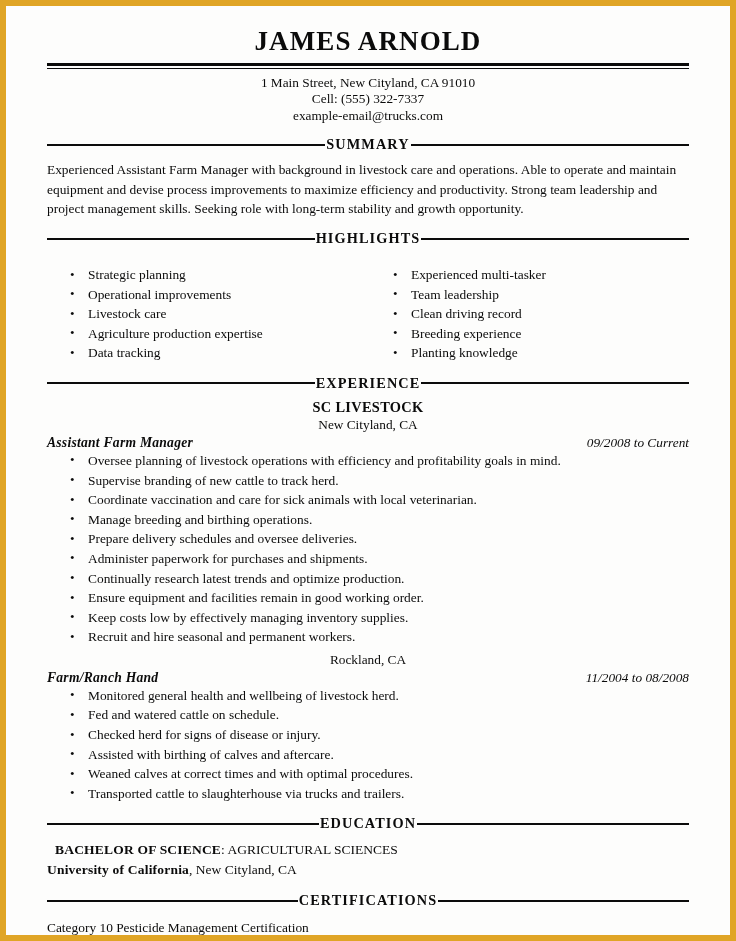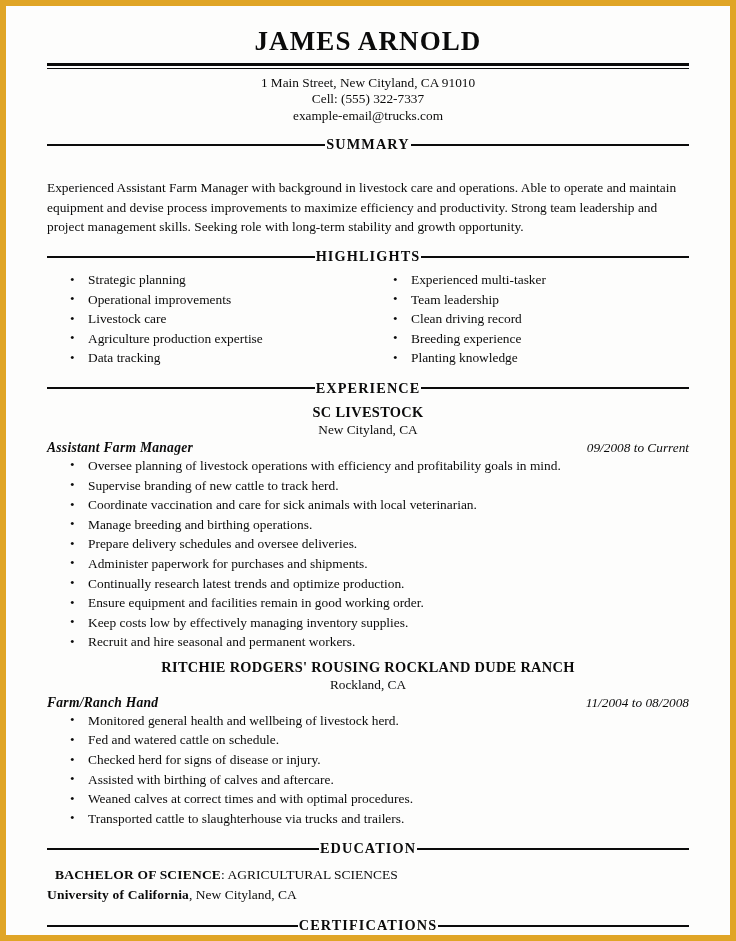--- a/index.html
+++ b/index.html
@@ -69,28 +69,28 @@
     font-size: 14.3px;
     font-weight: bold;
     letter-spacing: 1.1px;
     white-space: nowrap;
   }
 
   
   .para {
     font-size: 13.4px;
     line-height: 19.4px;
-    margin-top: 25px;
+    margin-top: 7px;
     text-align: left;
   }
 
   
   .highlights {
     display: flex;
-    margin-top: 5px;
+    margin-top: 18px;
   }
   .hl-col { width: 50%; }
   .hl-col.right { padding-left: 2px; }
 
   ul.blist { list-style: none; }
   ul.blist > li {
     position: relative;
     font-size: 13.4px;
     line-height: 19.5px;
     padding-left: 41px;
@@ -233,21 +233,20 @@
         <li>Prepare delivery schedules and oversee deliveries.</li>
         <li>Administer paperwork for purchases and shipments.</li>
         <li>Continually research latest trends and optimize production.</li>
         <li>Ensure equipment and facilities remain in good working order.</li>
         <li>Keep costs low by effectively managing inventory supplies.</li>
         <li>Recruit and hire seasonal and permanent workers.</li>
       </ul>
     </div>
 
     <div class="job-block">
-      <div class="company">RITCHIE RODGERS' ROUSING ROCKLAND DUDE RANCH</div>
       <div class="loc">Rockland, CA</div>
       <div class="job-line">
         <span class="job-title">Farm/Ranch Hand</span>
         <span class="job-dates">11/2004 to 08/2008</span>
       </div>
       <ul class="jlist">
         <li>Monitored general health and wellbeing of livestock herd.</li>
         <li>Fed and watered cattle on schedule.</li>
         <li>Checked herd for signs of disease or injury.</li>
         <li>Assisted with birthing of calves and aftercare.</li>

